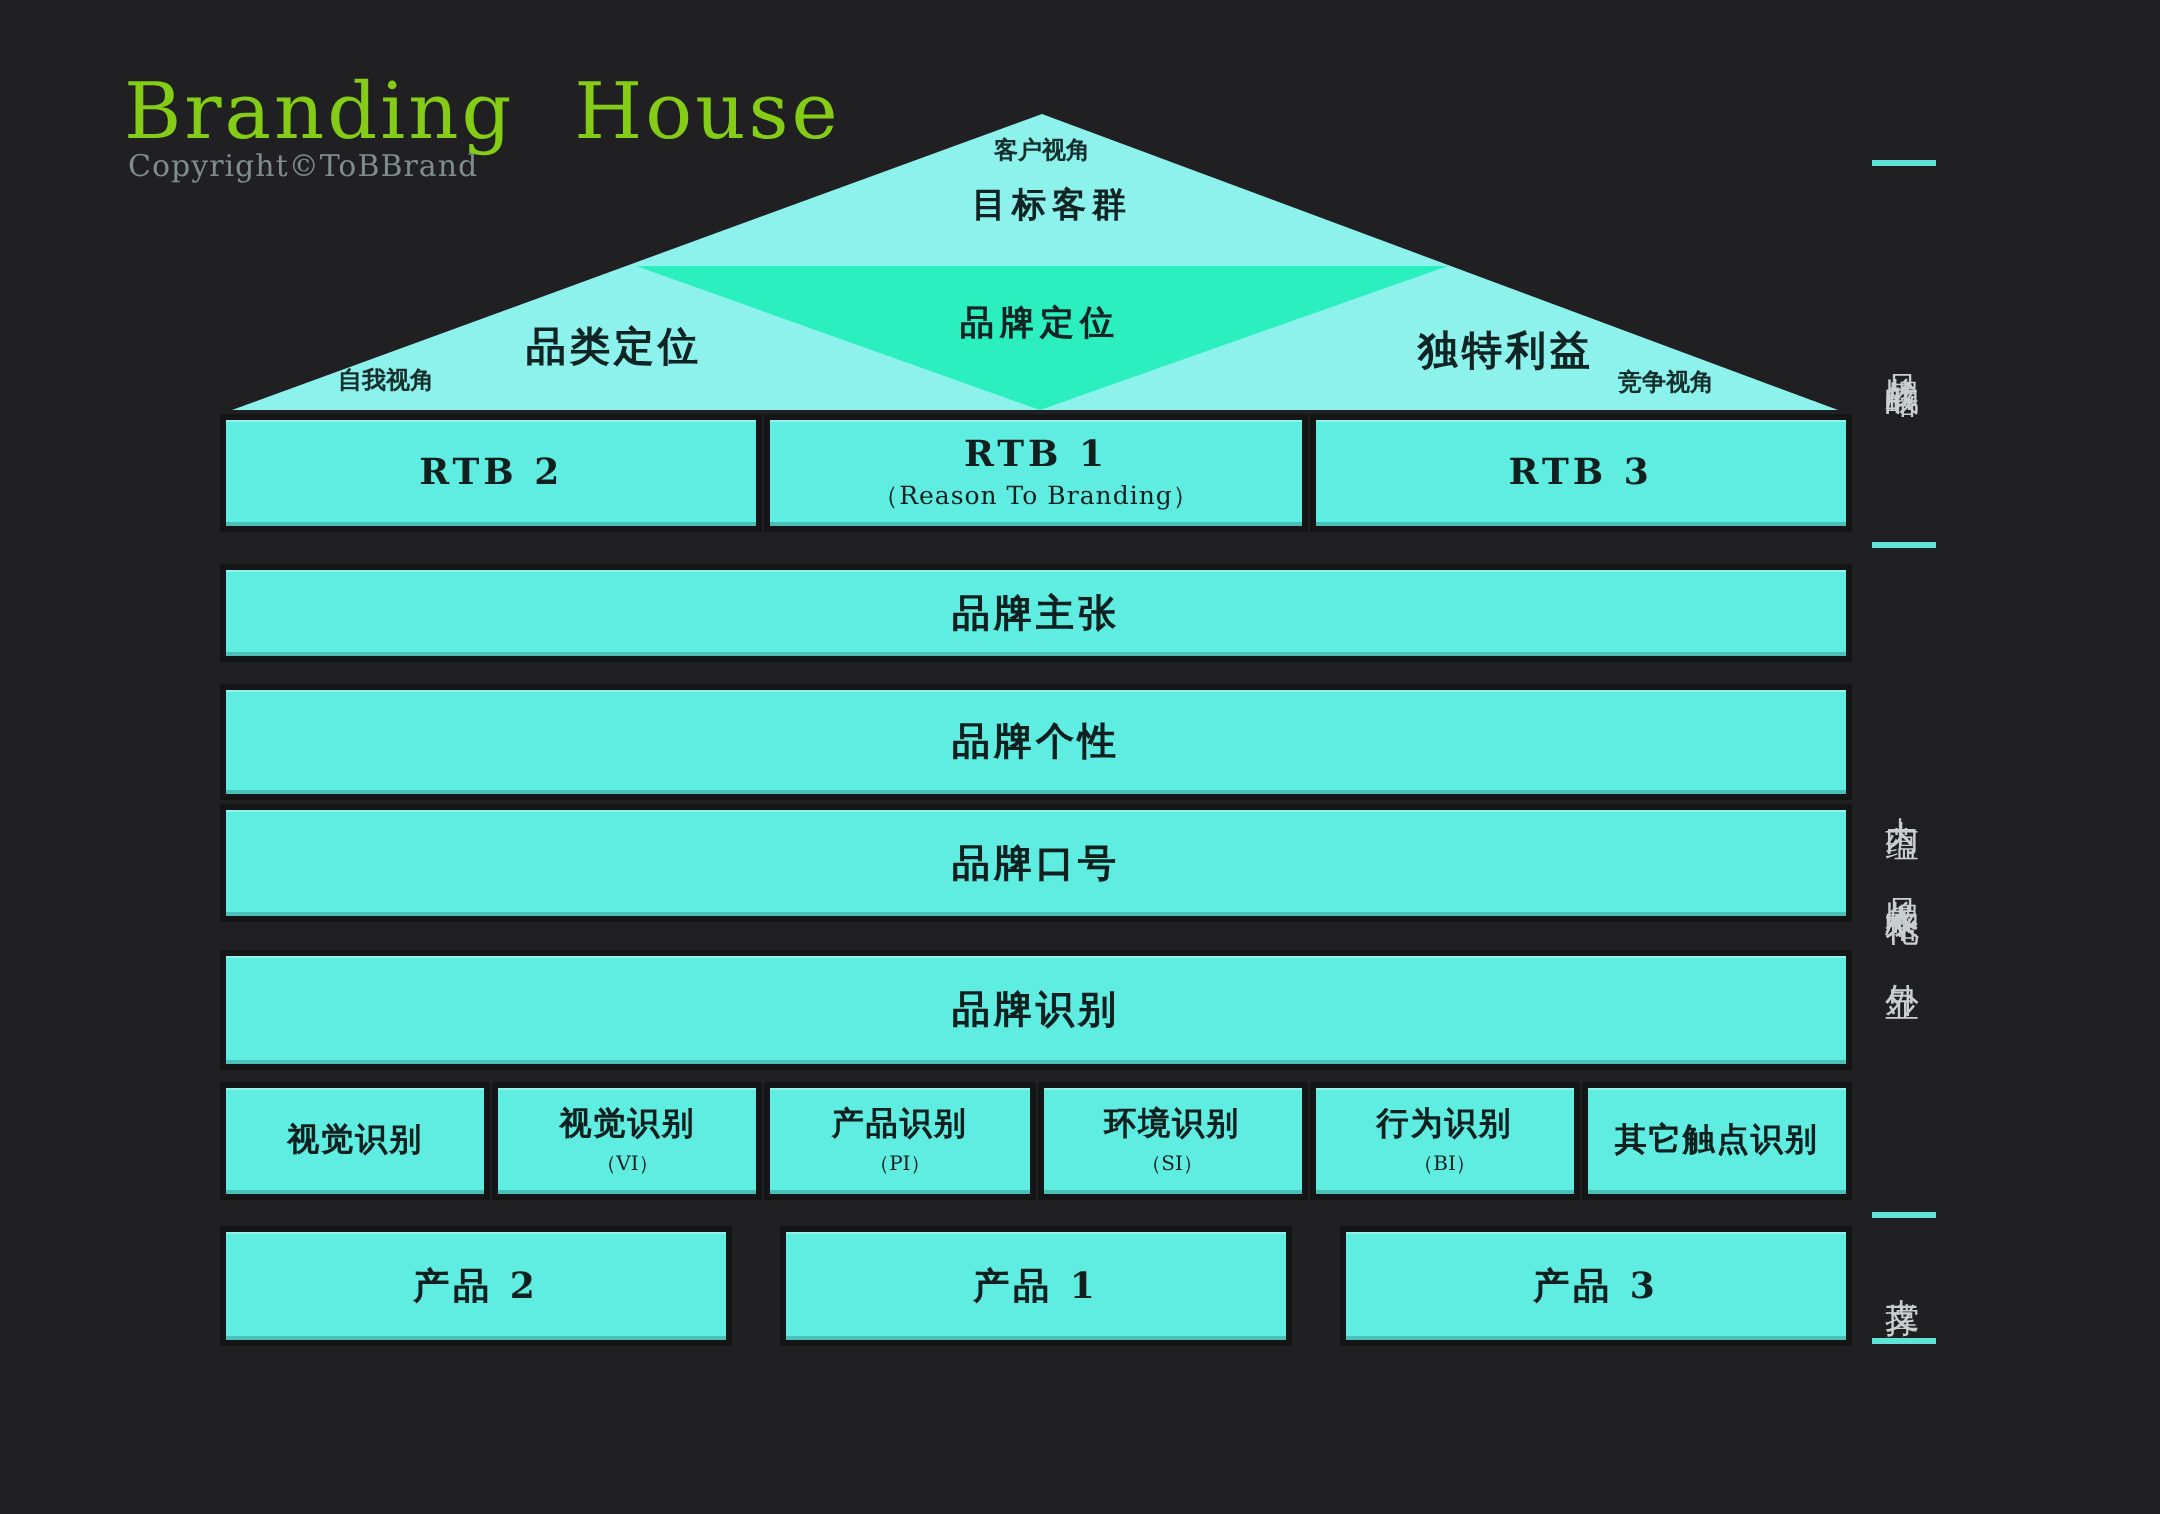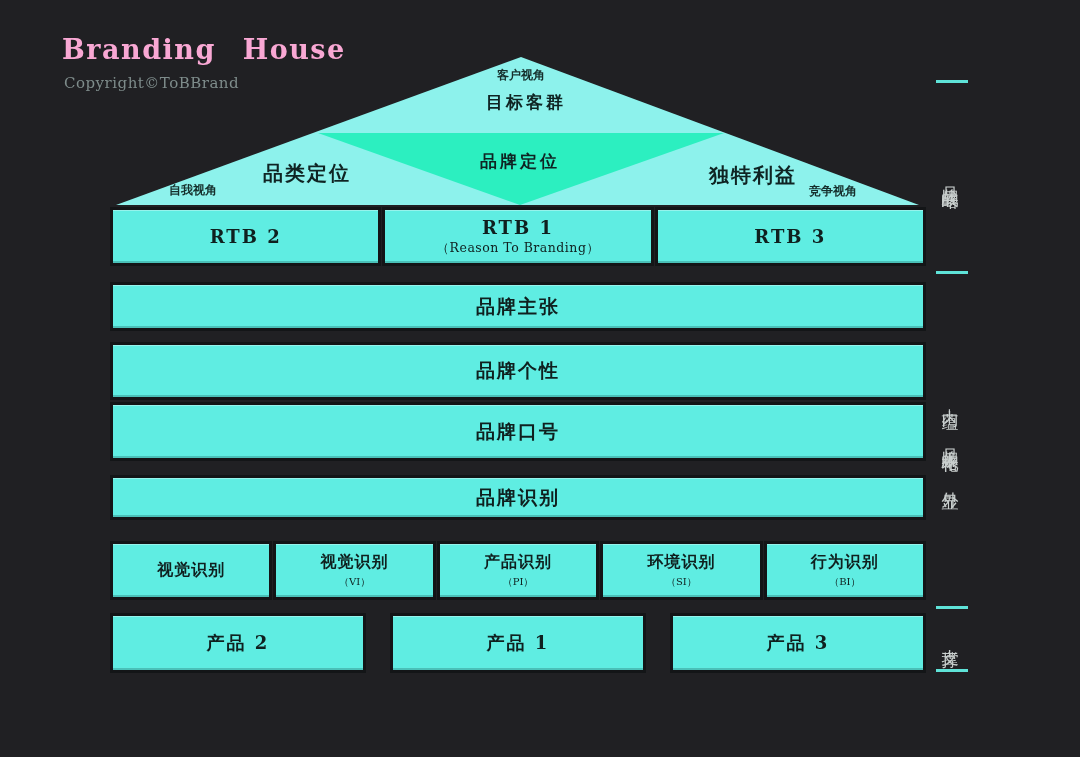--- a/index.html
+++ b/index.html
@@ -4,21 +4,21 @@
 <style>
   html,body{margin:0;padding:0;background:#141416;}
   .canvas{
     position:relative;width:1080px;height:757px;overflow:hidden;
     background:#202023;
     font-family:"DejaVu Serif","Liberation Serif",serif;
   }
   
   .title{
     position:absolute;left:62px;top:34px;
-    font-size:27px;font-weight:bold;color:#f9a8d4;
+    font-size:39px;font-weight:normal;color:#84cc16;
     letter-spacing:1.5px;word-spacing:16px;
   }
   .copyright{
     position:absolute;left:64px;top:74px;
     font-size:15px;color:#7e8c8b;letter-spacing:0.5px;
   }
   
   .roof-svg{position:absolute;left:110px;top:55px;}
   .rooftext{
     position:absolute;transform:translateX(-50%);
@@ -98,21 +98,21 @@
     <div class="box">
       <div class="bar-label">品牌个性</div>
     </div>
   </div>
   <div class="row" style="top:405px;height:53px;">
     <div class="box">
       <div class="bar-label">品牌口号</div>
     </div>
   </div>
 
-  <div class="row" style="top:478px;height:39px;">
+  <div class="row" style="top:478px;height:54px;">
     <div class="box">
       <div class="bar-label">品牌识别</div>
     </div>
   </div>
 
   <div class="row" style="top:544px;height:53px;">
     <div class="box">
       <div class="id-line1">视觉识别</div>
     </div>
     <div class="box">
@@ -123,20 +123,23 @@
       <div class="id-line1">产品识别</div>
       <div class="id-line2">（PI）</div>
     </div>
     <div class="box">
       <div class="id-line1">环境识别</div>
       <div class="id-line2">（SI）</div>
     </div>
     <div class="box">
       <div class="id-line1">行为识别</div>
       <div class="id-line2">（BI）</div>
+    </div>
+    <div class="box">
+      <div class="id-line1">其它触点识别</div>
     </div>
   </div>
 
   <div class="row" style="top:616px;height:54px;gap:30px;">
     <div class="box">
       <div class="box-label">产品 2</div>
     </div>
     <div class="box">
       <div class="box-label">产品 1</div>
     </div>

